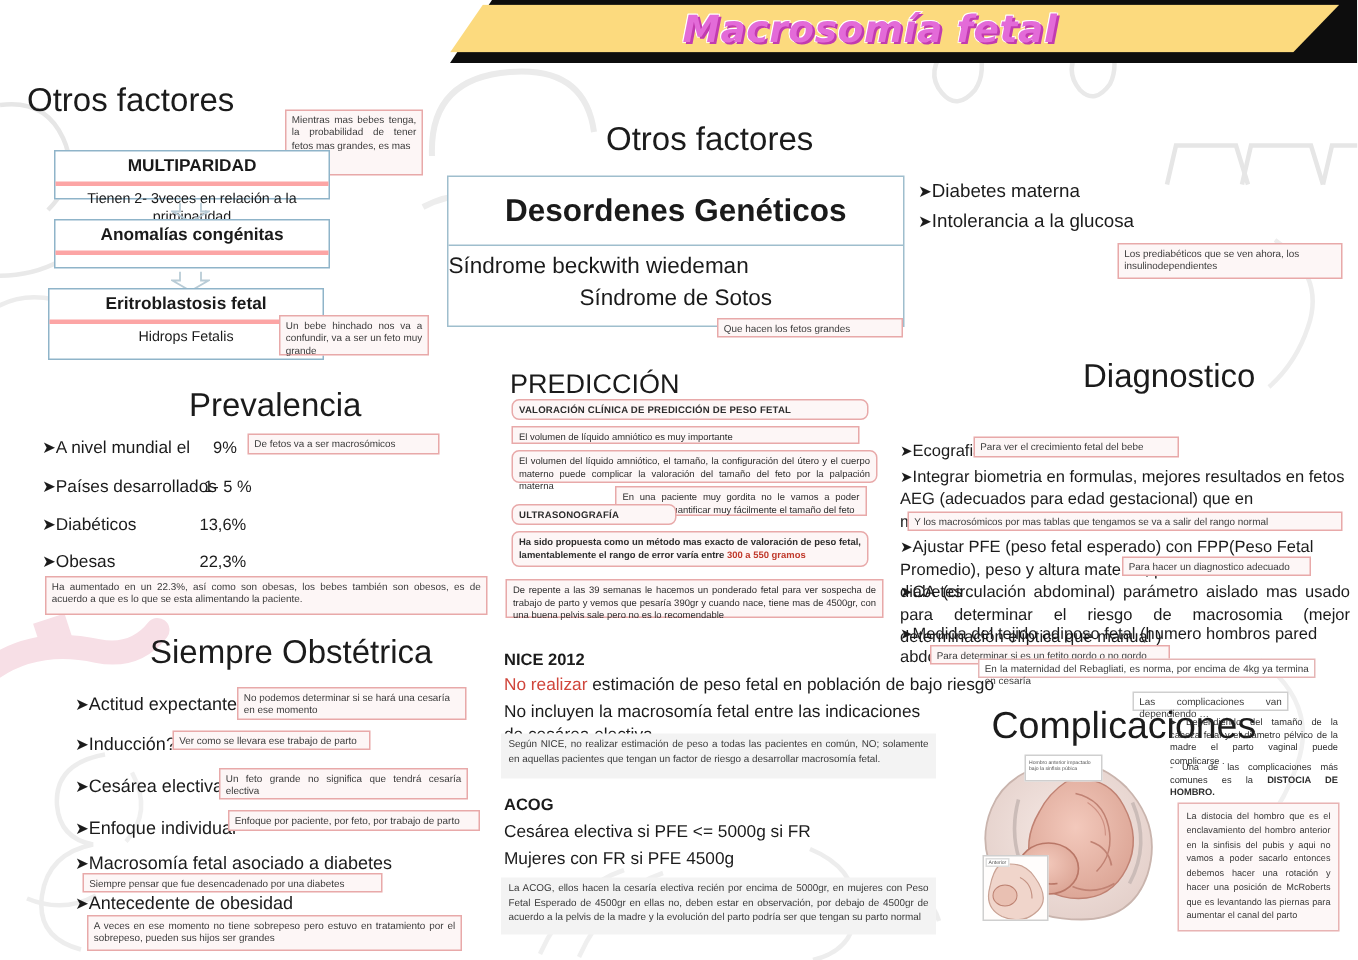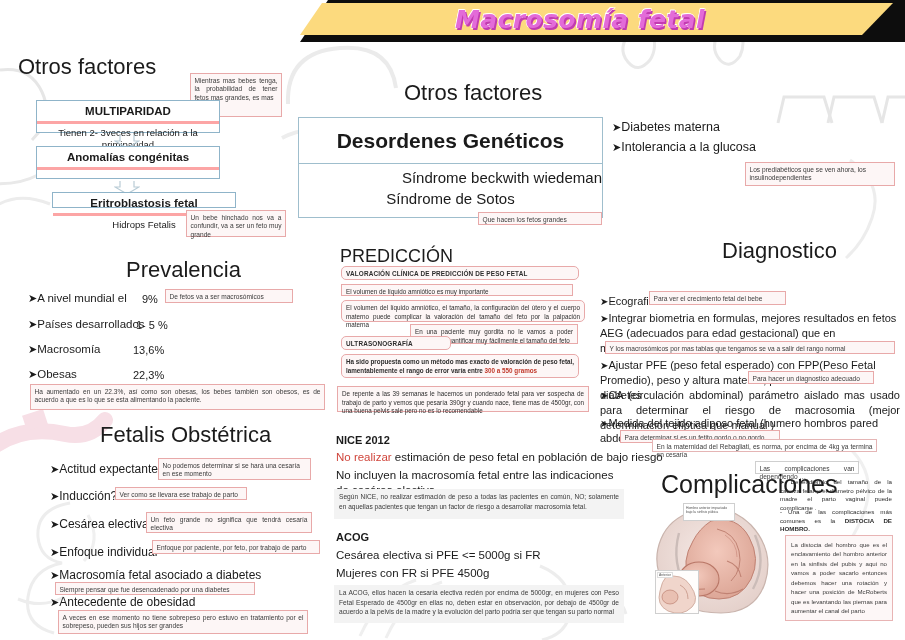--- a/index.html
+++ b/index.html
@@ -218,32 +218,32 @@
 
   <div class="flowbox" style="left:36px;top:146px;width:184px;height:33px;">
     <div class="fb-title">Anomalías congénitas</div>
   </div>
   <div class="arrow-down" style="left:114px;top:181px;">
     <svg width="26" height="14" viewBox="0 0 26 14">
         <path d="M6 0 L6 6 L1 6 L13 13 L25 6 L20 6 L20 0" fill="none" stroke="#b9ccd6" stroke-width="1.2"></path>
       </svg>
   </div>
 
-  <div class="flowbox" style="left:52px;top:192px;width:184px;height:16px;">
+  <div class="flowbox" style="left:32px;top:192px;width:184px;height:48px;">
     <div class="fb-title">Eritroblastosis fetal</div>
     <div class="fb-sub">Hidrops Fetalis</div>
   </div>
 
   <div class="callout" style="left:186px;top:210px;width:100px;height:27px;">Un bebe hinchado nos va a confundir, va a ser un feto muy grande</div>
 
   <div class="h-section" style="left:404px;top:80px;">Otros factores</div>
 
   <div style="position:absolute;left:298px;top:117px;width:305px;height:101px;border:1px solid #9fbecd;background:#ffffff;box-sizing:border-box;">
     <div style="height:45px;display:flex;align-items:center;justify-content:center;font-size:21px;font-weight:bold;border-bottom:1px solid #9fbecd;">Desordenes  Genéticos</div>
-    <div style="text-align:right;font-size:15px;padding-top:5px;">Síndrome beckwith wiedeman</div>
+    <div style="text-align:left;font-size:15px;padding-top:5px;">Síndrome beckwith wiedeman</div>
     <div style="text-align:center;font-size:15px;padding-top:4px;">Síndrome de Sotos</div>
   </div>
 
   <div class="callout tight" style="left:478px;top:212px;width:124px;height:13px;padding-top:3px;">Que hacen los fetos grandes</div>
 
   <div class="bullet" style="left:612px;top:120px;">
     <span class="ar">➤</span><span>Diabetes materna</span>
   </div>
   <div class="bullet" style="left:612px;top:140px;">
     <span class="ar">➤</span><span>Intolerancia a la glucosa</span>
@@ -257,32 +257,32 @@
   </div>
   <div class="plain" style="left:142px;top:292px;font-weight:normal;">9%</div>
   <div class="callout tight" style="left:165px;top:289px;width:128px;height:14px;">De fetos va a ser macrosómicos</div>
 
   <div class="bullet" style="left:28px;top:318px;font-size:11.5px;">
     <span class="ar">➤</span><span>Países desarrollados</span>
   </div>
   <div class="plain" style="left:136px;top:318px;">1-  5 %</div>
 
   <div class="bullet" style="left:28px;top:343px;font-size:11.5px;">
-    <span class="ar">➤</span><span>Macrosomía</span>
+    <span class="ar">➤</span><span>Diabéticos</span>
   </div>
   <div class="plain" style="left:133px;top:343px;">13,6%</div>
 
   <div class="bullet" style="left:28px;top:368px;font-size:11.5px;text-align:right;">
     <span class="ar">➤</span><span>Obesas</span>
   </div>
   <div class="plain" style="left:133px;top:368px;">22,3%</div>
 
   <div class="callout" style="left:30px;top:384px;width:295px;height:26px;">Ha aumentado en un 22.3%, así como son obesas, los bebes también son obesos, es de acuerdo a que es lo que se esta alimentando la paciente.</div>
 
-  <div class="h-section" style="left:100px;top:422px;">Fetalis Obstétrica</div>
+  <div class="h-section" style="left:100px;top:422px;">Siempre Obstétrica</div>
 
   <div class="bullet" style="left:50px;top:462px;font-size:12px;">
     <span class="ar">➤</span><span>Actitud expectante ?</span>
   </div>
   <div class="callout tight" style="left:158px;top:458px;width:153px;height:22px;">No podemos determinar si se hará una cesaría en ese momento</div>
 
   <div class="bullet" style="left:50px;top:489px;font-size:12px;">
     <span class="ar">➤</span><span>Inducción?</span>
   </div>
   <div class="callout tight" style="left:115px;top:487px;width:132px;height:13px;">Ver como se llevara ese trabajo de parto</div>

